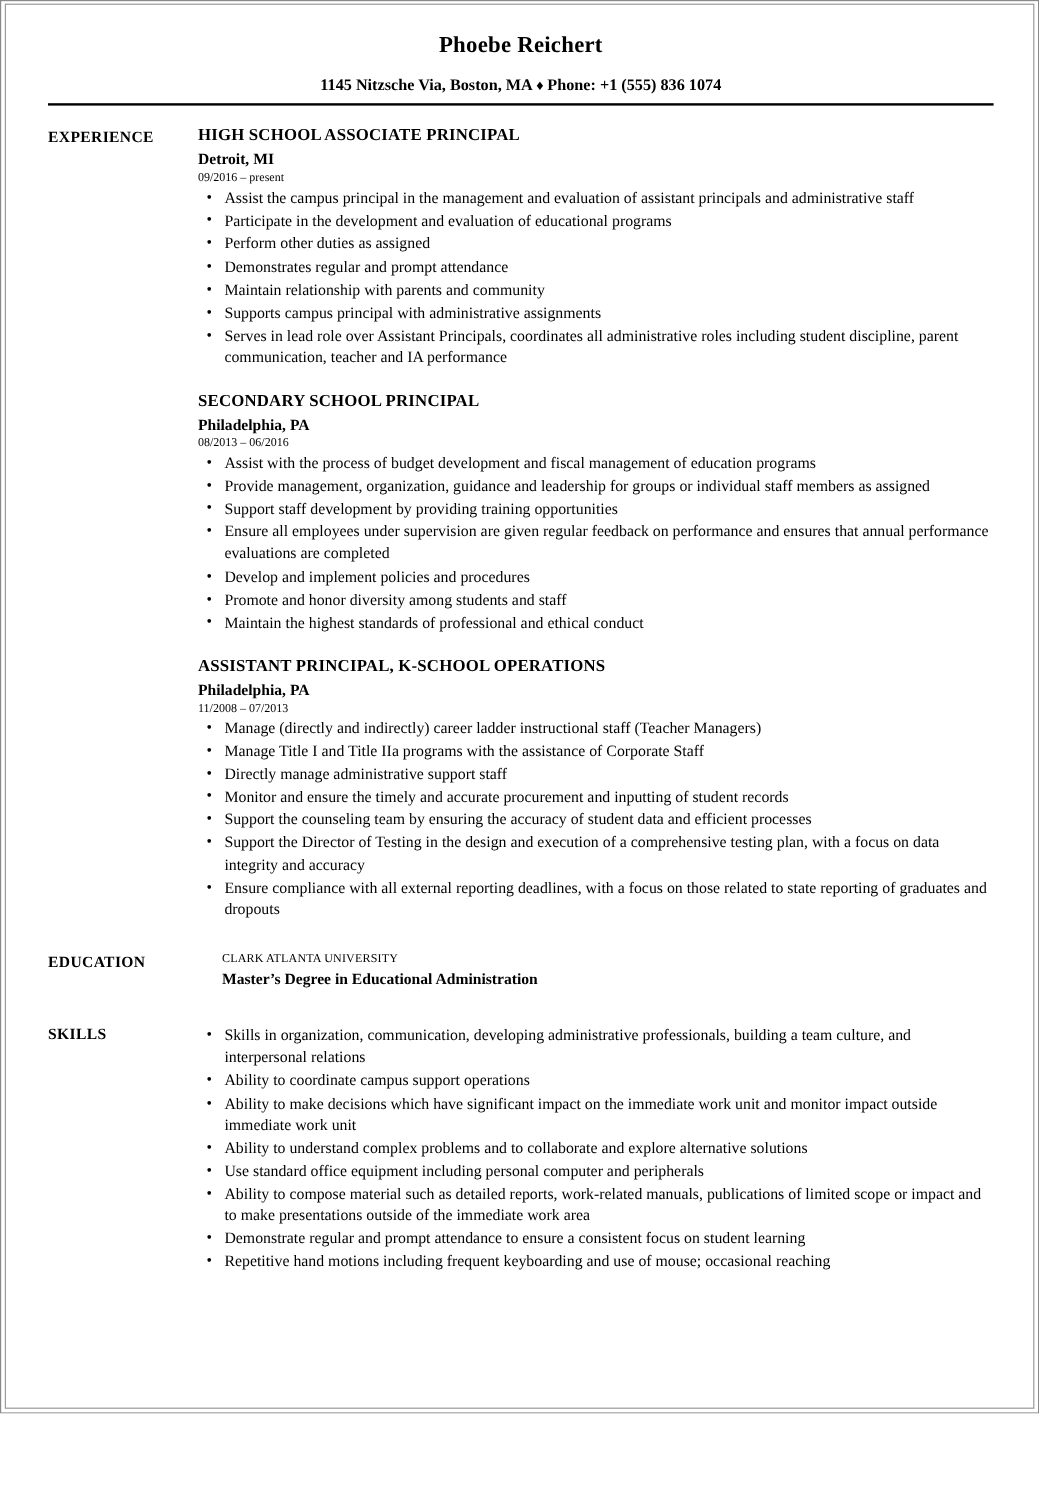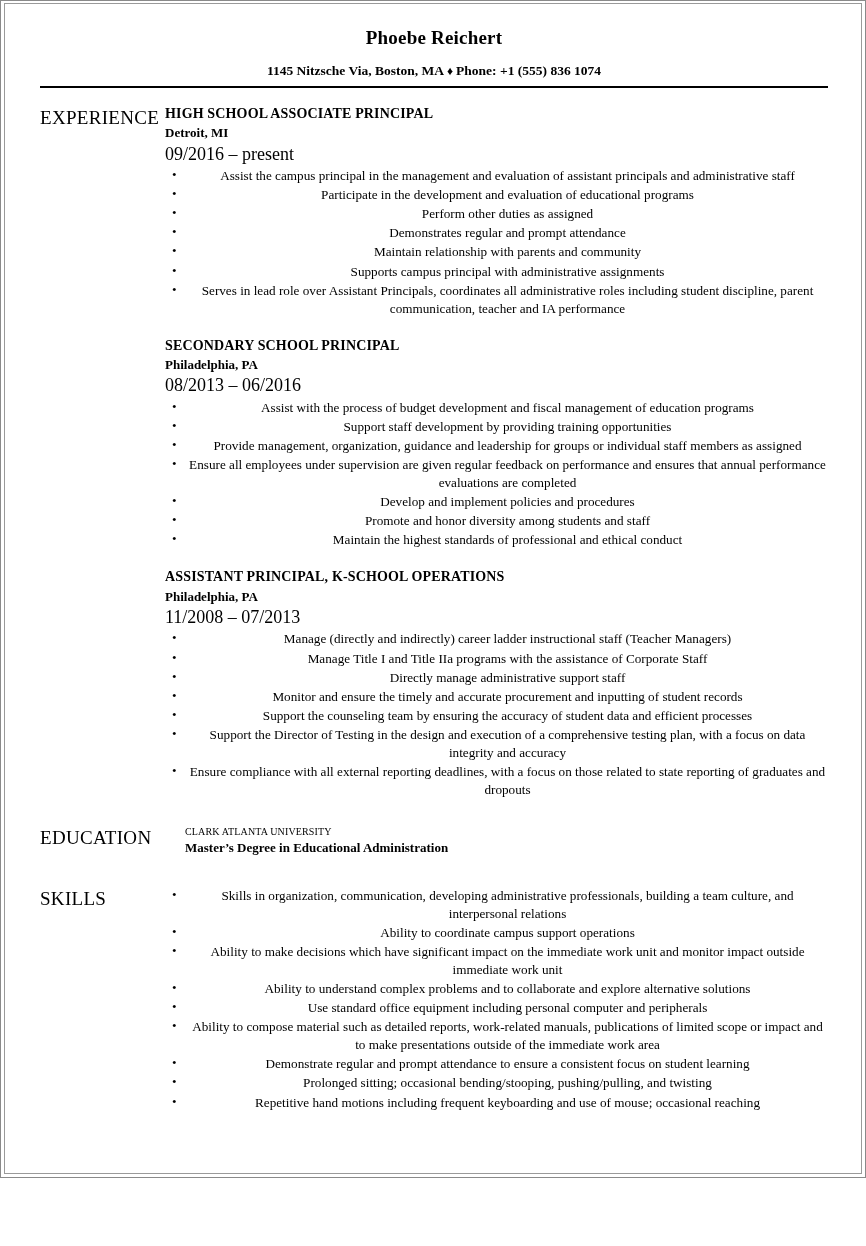--- a/index.html
+++ b/index.html
@@ -69,22 +69,22 @@
   .body-area {
     margin-top: 17px;
   }
   .section {
     display: flex;
     align-items: flex-start;
   }
   .section-label {
     width: 125px;
     flex: 0 0 125px;
-    font-size: 19px;
-    font-weight: normal;
+    font-size: 13px;
+    font-weight: bold;
     letter-spacing: 0.3px;
     line-height: 1.25;
     padding-top: 1px;
   }
   .section-body {
     flex: 1 1 auto;
     min-width: 0;
   }
 
   .job + .job { margin-top: 19px; }
@@ -95,37 +95,36 @@
     letter-spacing: 0.15px;
     line-height: 1.3;
   }
   .job-location {
     font-size: 13px;
     font-weight: bold;
     line-height: 1.35;
     margin-top: 1px;
   }
   .job-dates {
-    font-size: 18px;
+    font-size: 10px;
     line-height: 1.35;
     margin-top: 0px;
   }
 
   ul.bullets {
     list-style: none;
     margin: 1px 0 0 0;
     padding: 0;
   }
   ul.bullets > li {
     position: relative;
     font-size: 13.2px;
     line-height: 1.37;
     padding-left: 22px;
     margin-top: 1px;
-    text-align: center;
   }
   ul.bullets > li::before {
     content: "\2022";
     position: absolute;
     left: 7px;
     top: -1px;
     font-size: 13px;
     line-height: inherit;
   }
 
@@ -183,22 +182,22 @@
                 <li>Serves in lead role over Assistant Principals, coordinates all administrative roles including student discipline, parent communication, teacher and IA performance</li>
               </ul>
             </div>
 
             <div class="job">
               <div class="job-title">SECONDARY SCHOOL PRINCIPAL</div>
               <div class="job-location">Philadelphia, PA</div>
               <div class="job-dates">08/2013 – 06/2016</div>
               <ul class="bullets">
                 <li>Assist with the process of budget development and fiscal management of education programs</li>
+                <li>Provide management, organization, guidance and leadership for groups or individual staff members as assigned</li>
                 <li>Support staff development by providing training opportunities</li>
-                <li>Provide management, organization, guidance and leadership for groups or individual staff members as assigned</li>
                 <li>Ensure all employees under supervision are given regular feedback on performance and ensures that annual performance evaluations are completed</li>
                 <li>Develop and implement policies and procedures</li>
                 <li>Promote and honor diversity among students and staff</li>
                 <li>Maintain the highest standards of professional and ethical conduct</li>
               </ul>
             </div>
 
             <div class="job">
               <div class="job-title">ASSISTANT PRINCIPAL, K-SCHOOL OPERATIONS</div>
               <div class="job-location">Philadelphia, PA</div>
@@ -231,21 +230,20 @@
           <div class="section-label">SKILLS</div>
           <div class="section-body">
             <ul class="bullets">
               <li>Skills in organization, communication, developing administrative professionals, building a team culture, and interpersonal relations</li>
               <li>Ability to coordinate campus support operations</li>
               <li>Ability to make decisions which have significant impact on the immediate work unit and monitor impact outside immediate work unit</li>
               <li>Ability to understand complex problems and to collaborate and explore alternative solutions</li>
               <li>Use standard office equipment including personal computer and peripherals</li>
               <li>Ability to compose material such as detailed reports, work-related manuals, publications of limited scope or impact and to make presentations outside of the immediate work area</li>
               <li>Demonstrate regular and prompt attendance to ensure a consistent focus on student learning</li>
-              <li>Prolonged sitting; occasional bending/stooping, pushing/pulling, and twisting</li>
               <li>Repetitive hand motions including frequent keyboarding and use of mouse; occasional reaching</li>
             </ul>
           </div>
         </div>
 
       </div>
     </div>
   </div>
 </div>
 

